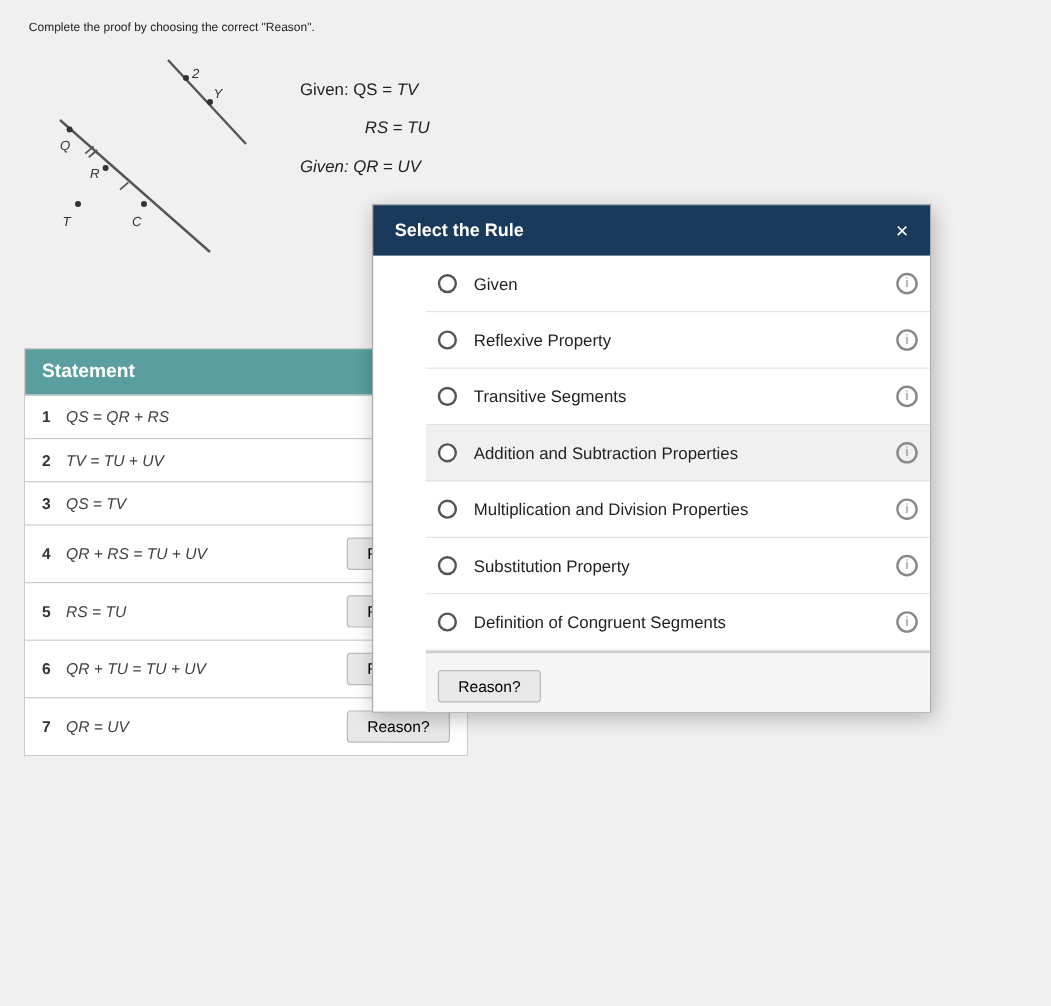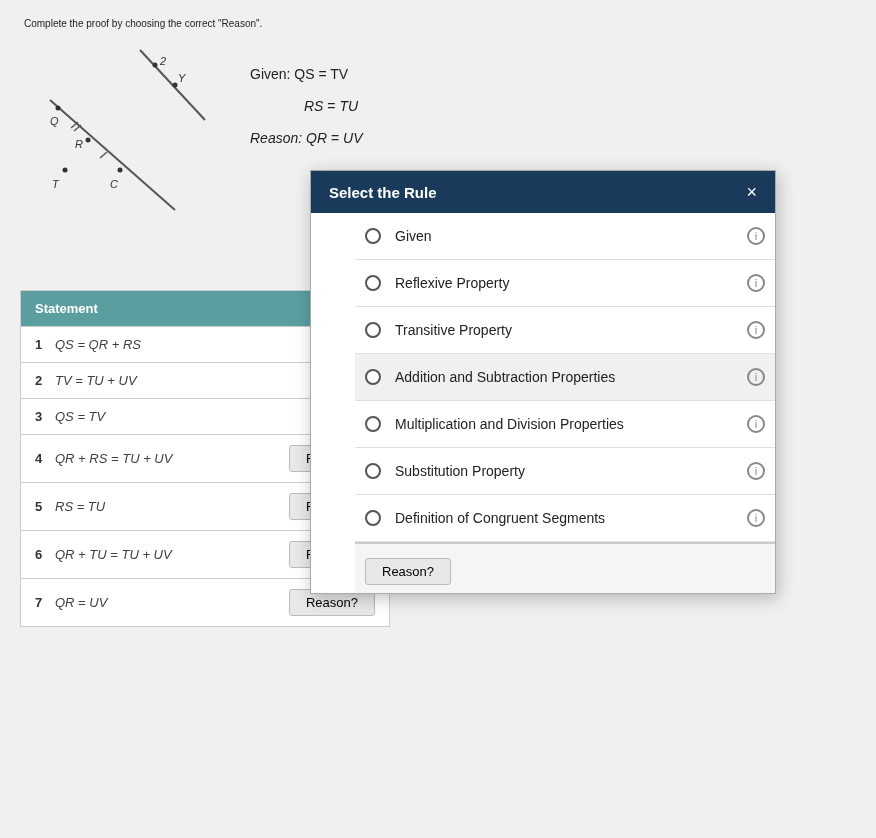--- a/index.html
+++ b/index.html
@@ -44,21 +44,21 @@
       position: absolute;
       top: 290px;
       left: 20px;
       width: 370px;
       background: #fff;
       border: 1px solid #ccc;
     }
     .proof-header {
       background: #5b9ea0;
       color: #fff;
-      font-size: 13px;
+      font-size: 16px;
       font-weight: bold;
       padding: 10px 14px;
       display: flex;
       justify-content: space-between;
       align-items: flex-end;
     }
     .proof-row {
       display: flex;
       align-items: center;
       border-top: 1px solid #ccc;
@@ -207,27 +207,27 @@
       <text x="158" y="42" font-size="11" fill="#333" font-style="italic">Y</text>
 
       <line x1="51" y1="88" x2="58" y2="82" stroke="#555" stroke-width="1.5"></line>
       <line x1="54" y1="91" x2="61" y2="85" stroke="#555" stroke-width="1.5"></line>
       <line x1="80" y1="118" x2="87" y2="112" stroke="#555" stroke-width="1.5"></line>
     </svg>
   </div>
 
   <div class="given-area" style="top:60px; left:250px;">
     <div style="font-size:14px; margin-bottom:4px;">
-      <span style="">Given: QS</span> = <span style="">TV</span>
+      <span style="">Given: QS</span> = <span style="font-style:italic;">TV</span>
     </div>
     <div style="font-size:14px; margin-bottom:4px; padding-left:54px;">
       <span style="font-style:italic;">RS</span> = <span style="font-style:italic;">TU</span>
     </div>
     <div style="font-size:14px;">
-      <span style="font-style:italic;">Reason: QR</span> = <span style="font-style:italic;">UV</span>
+      <span style="font-style:italic;">Given: QR</span> = <span style="font-style:italic;">UV</span>
     </div>
   </div>
 
   <div class="proof-table-wrapper">
     <div class="proof-header">
       <span>Statement</span>
       <span>Reason</span>
     </div>
 
     <div class="proof-row">
@@ -278,21 +278,21 @@
       </div>
 
       <div class="modal-option">
         <span class="radio-circle"></span>
         <span class="option-label">Reflexive Property</span>
         <span class="info-icon">i</span>
       </div>
 
       <div class="modal-option">
         <span class="radio-circle"></span>
-        <span class="option-label">Transitive Property</span>
+        <span class="option-label">Transitive Segments</span>
         <span class="info-icon">i</span>
       </div>
 
       <div class="modal-option active-row">
         <span class="radio-circle"></span>
         <span class="option-label">Addition and Subtraction Properties</span>
         <span class="info-icon">i</span>
       </div>
 
       <div class="modal-option">

